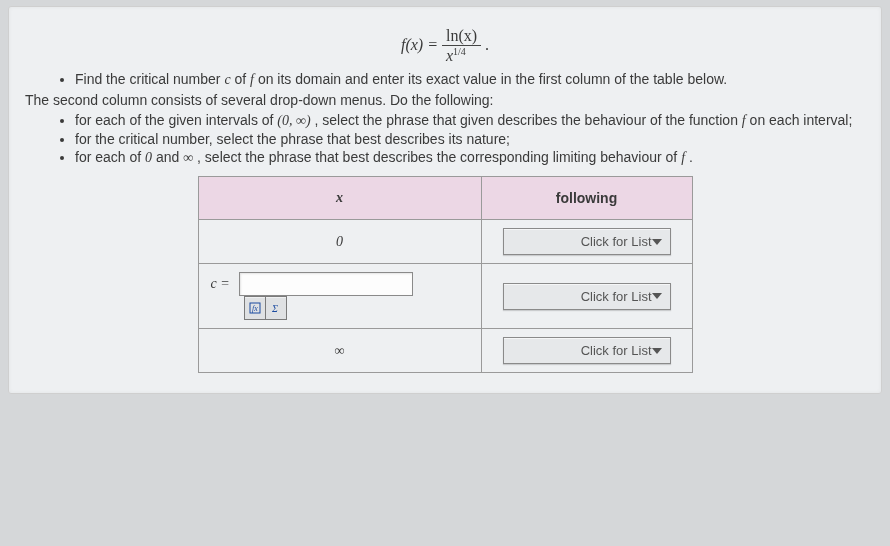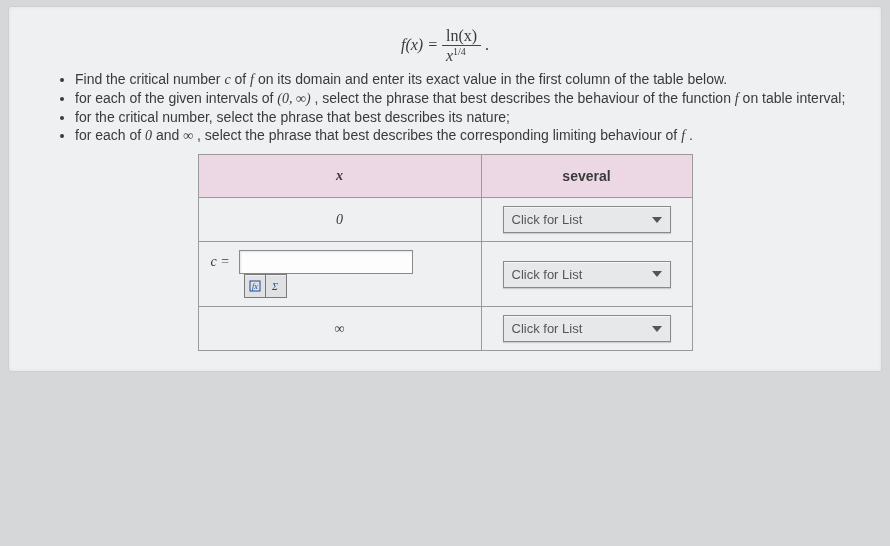--- a/index.html
+++ b/index.html
@@ -46,21 +46,21 @@
     background:#ecd7e5;
     font-weight:bold;
     text-align:center;
     height:26px;
   }
   .col-x{width:260px;text-align:center;font-family:'Times New Roman',serif;font-style:italic;}
   .col-b{width:190px;text-align:center;}
   .select-box{
     display:flex;
     align-items:center;
-    justify-content:space-between;
+    justify-content:flex-end;
     width:150px;
     margin:0 auto;
     border:1px solid #8a8a8a;
     background:#e6e8ea;
     padding:5px 8px;
     font-size:13px;
     color:#555;
     box-shadow:inset 0 1px 0 rgba(255,255,255,0.6), 0 1px 1px rgba(0,0,0,0.15);
   }
   .select-box .caret{
@@ -112,46 +112,47 @@
   <ul class="b">
     <li>
       <span>Find the critical number </span>
       <span class="math-i">c</span>
       <span> of </span>
       <span class="math-i">f</span>
       <span> on its domain and enter its exact value in the first column of the table below.</span>
     </li>
   </ul>
 
+  <div class="line">The second column consists of several drop-down menus.  Do the following:</div>
 
   <ul class="b">
     <li>
       <span>for each of the given intervals of </span>
       <span class="math-i">(0, ∞)</span>
-      <span>, select the phrase that best describes the behaviour of the function </span>
+      <span>, select the phrase that given describes the behaviour of the function </span>
       <span class="math-i">f</span>
-      <span> on table interval;</span>
+      <span> on each interval;</span>
     </li>
     <li>for the critical number, select the phrase that best describes its nature;</li>
     <li>
       <span>for each of </span>
       <span class="math-i">0</span>
       <span> and </span>
       <span class="math-i">∞</span>
       <span>, select the phrase that best describes the corresponding limiting behaviour of </span>
       <span class="math-i">f</span>
       <span>.</span>
     </li>
   </ul>
 
   <table class="t">
     <tbody>
         <tr>
       <th class="col-x">x</th>
-      <th class="col-b">several</th>
+      <th class="col-b">following</th>
     </tr>
     <tr>
       <td class="col-x">0</td>
       <td class="col-b">
         <div class="select-box">
           <span>Click for List</span>
           <span class="caret"></span>
         </div>
       </td>
     </tr>

